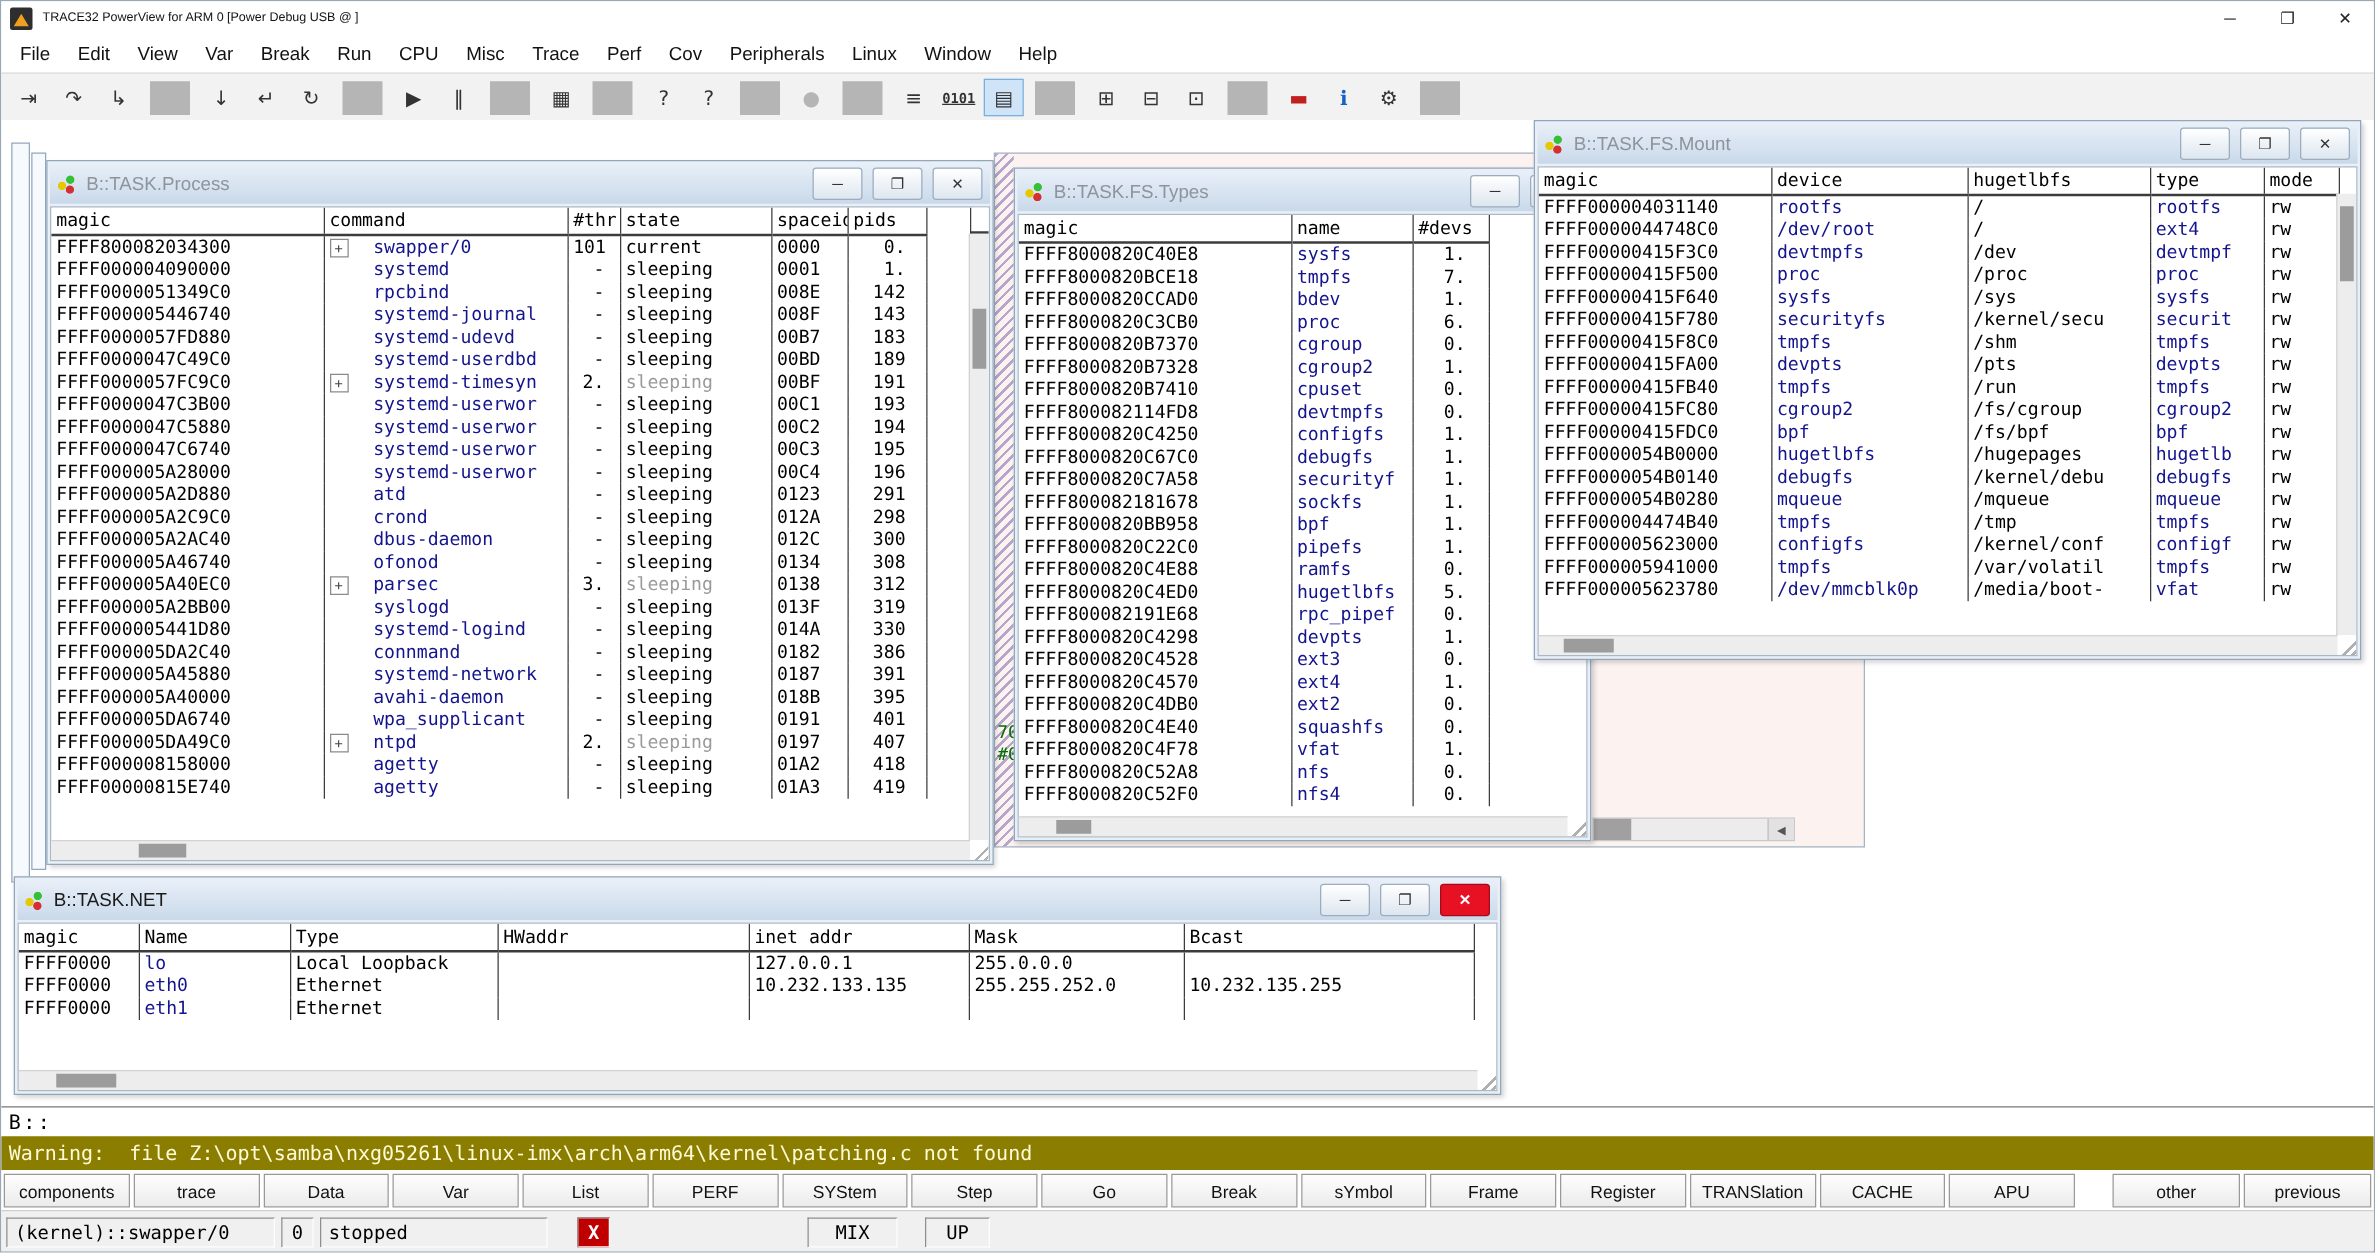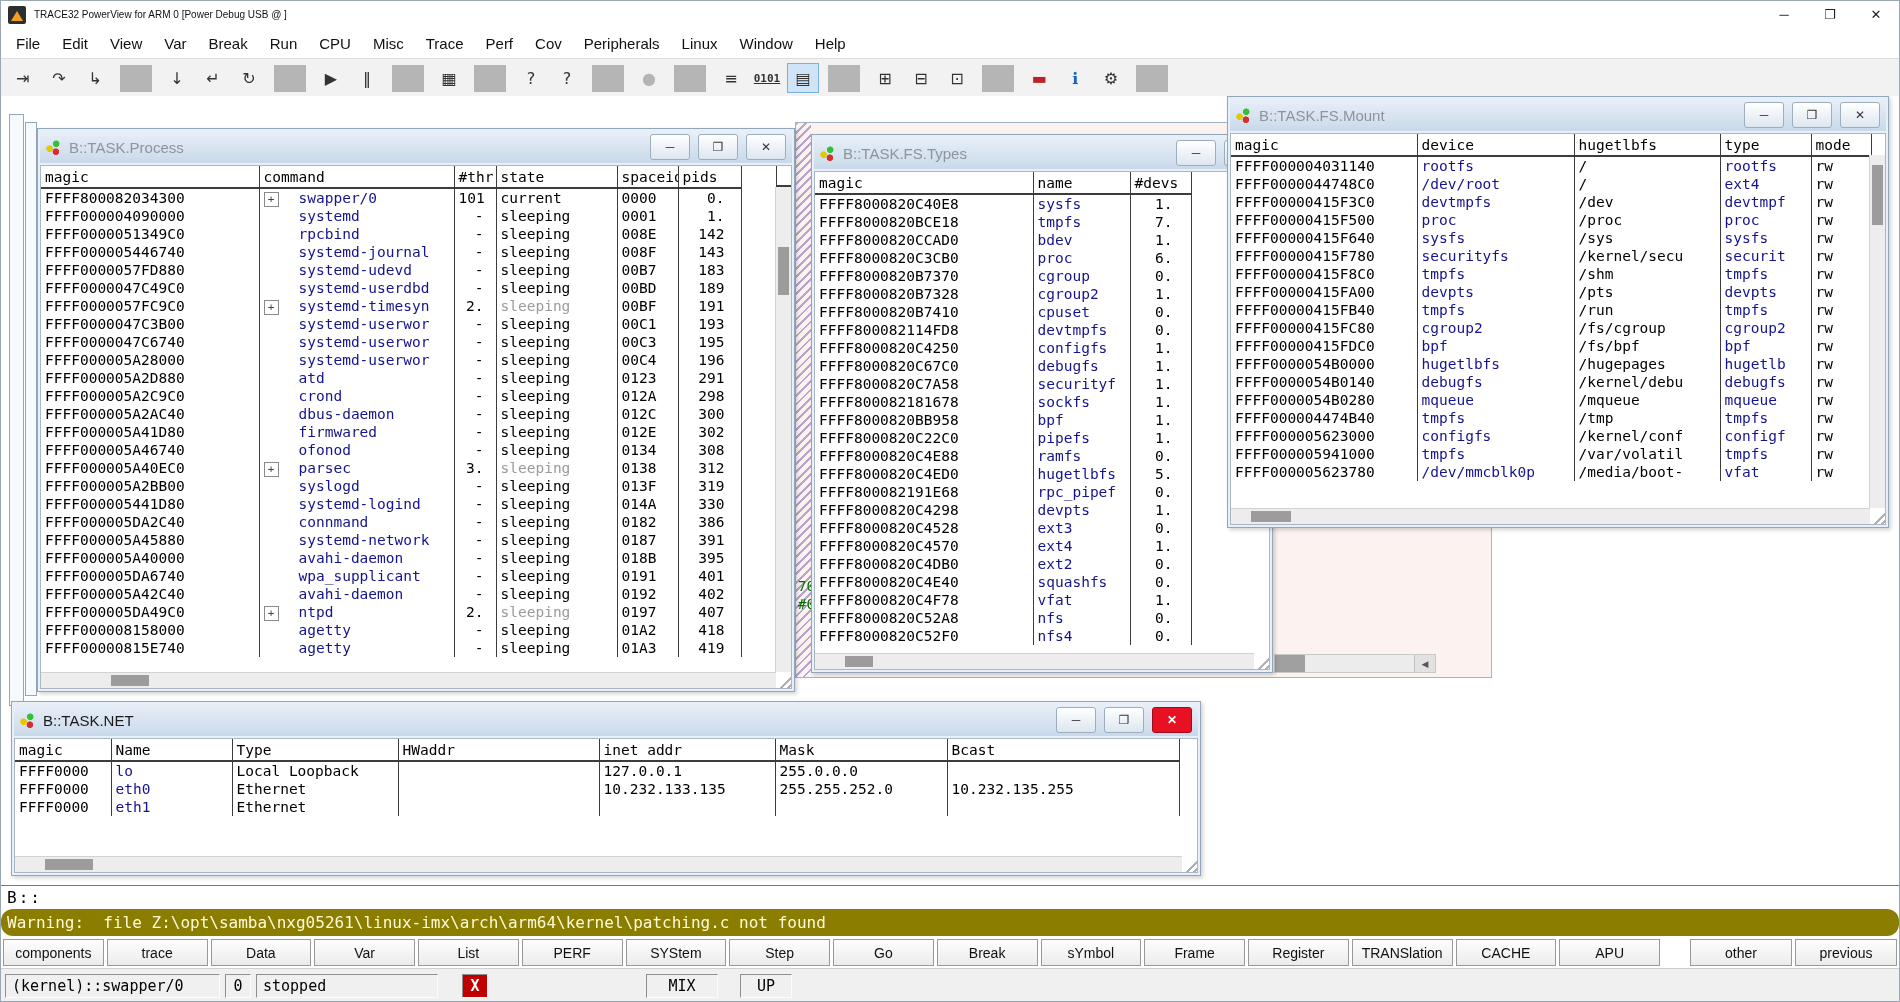--- a/index.html
+++ b/index.html
@@ -54,21 +54,21 @@
   .ra{text-align:right;}
   .plus{display:inline-flex;width:13px;height:13px;border:1px solid #8a8a8a;background:#fff;color:#444;font:11px/11px "DejaVu Sans Mono",monospace;align-items:center;justify-content:center;margin-right:20px;vertical-align:middle;}
   .cornerbox{position:absolute;top:0;right:0;width:15px;height:21px;background:#fff;border-left:1px solid #3c3c3c;border-bottom:2px solid #3c3c3c;box-sizing:border-box;}
   .vscroll{position:absolute;right:0;top:21px;bottom:16px;width:15px;background:#ededed;border-left:1px solid #d2d2d2;}
   .vthumb{position:absolute;left:2px;right:2px;background:#9c9c9c;}
   .hscroll{position:absolute;left:0;right:15px;bottom:0;height:15px;background:#ededed;border-top:1px solid #d2d2d2;}
   .hthumb{position:absolute;top:2px;bottom:2px;background:#9c9c9c;}
   .grip{position:absolute;right:0;bottom:0;width:15px;height:15px;background:repeating-linear-gradient(135deg,transparent 0 3px,#b0b0b0 3px 5px);clip-path:polygon(100% 0,100% 100%,0 100%);}
   
   #cmdline{position:absolute;left:0;top:884px;right:0;height:24px;background:#fff;border-top:1px solid #777;font:16px/24px "DejaVu Sans Mono",monospace;padding-left:6px;letter-spacing:2px;color:#000;}
-  #warnbar{position:absolute;left:0;top:908px;right:0;height:27px;background:#8B7D00;color:#FFFBD6;font:16px/27px "DejaVu Sans Mono",monospace;padding-left:6px;white-space:pre;overflow:hidden;border-radius:12px;}
+  #warnbar{position:absolute;left:0;top:908px;right:0;height:27px;background:#8B7D00;color:#FFFBD6;font:16px/27px "DejaVu Sans Mono",monospace;padding-left:6px;white-space:pre;overflow:hidden;}
   #softkeys{position:absolute;left:0;top:936px;right:0;height:31px;display:flex;gap:3px;padding:2px 2px;background:#fff;box-sizing:border-box;}
   .skbtn{flex:1;border:1px solid #999;background:linear-gradient(#fefefe,#ebebeb);font-size:14px;color:#111;display:flex;align-items:center;justify-content:center;white-space:nowrap;}
   .skspacer{flex:0 0 24px;}
   .skbtn.fixed{flex:0 0 100px;}
   #statusbar{position:absolute;left:0;top:967px;right:0;height:35px;background:#f0f0f0;border-top:1px solid #cfcfcf;display:flex;align-items:center;gap:5px;padding:0 4px;box-sizing:border-box;}
   .scell{border:1px solid;border-color:#8f8f8f #fdfdfd #fdfdfd #8f8f8f;height:24px;display:flex;align-items:center;padding:0 6px;font:15px "DejaVu Sans Mono",monospace;background:#f0f0f0;box-sizing:border-box;white-space:nowrap;overflow:hidden;}
   .scell.xcell{background:#C00000;color:#fff;font-weight:bold;width:26px;justify-content:center;padding:0;}
   .sspacer{height:1px;}
 </style>
 </head>
@@ -243,20 +243,28 @@
           </tr>
             <tr>
             <td>FFFF0000047C3B00</td>
             <td><span class="plus" style="visibility: hidden;">+</span><span class="navy">systemd-userwor</span></td>
             <td class="ra" style="padding-right:12px">-</td>
             <td>sleeping</td>
             <td>00C1</td>
             <td class="ra" style="padding-right:16px">193</td>
           </tr>
             <tr>
+            <td>FFFF0000047C5880</td>
+            <td><span class="plus" style="visibility: hidden;">+</span><span class="navy">systemd-userwor</span></td>
+            <td class="ra" style="padding-right:12px">-</td>
+            <td>sleeping</td>
+            <td>00C2</td>
+            <td class="ra" style="padding-right:16px">194</td>
+          </tr>
+            <tr>
             <td>FFFF0000047C6740</td>
             <td><span class="plus" style="visibility: hidden;">+</span><span class="navy">systemd-userwor</span></td>
             <td class="ra" style="padding-right:12px">-</td>
             <td>sleeping</td>
             <td>00C3</td>
             <td class="ra" style="padding-right:16px">195</td>
           </tr>
             <tr>
             <td>FFFF000005A28000</td>
             <td><span class="plus" style="visibility: hidden;">+</span><span class="navy">systemd-userwor</span></td>
@@ -281,28 +289,20 @@
             <td>012A</td>
             <td class="ra" style="padding-right:16px">298</td>
           </tr>
             <tr>
             <td>FFFF000005A2AC40</td>
             <td><span class="plus" style="visibility: hidden;">+</span><span class="navy">dbus-daemon</span></td>
             <td class="ra" style="padding-right:12px">-</td>
             <td>sleeping</td>
             <td>012C</td>
             <td class="ra" style="padding-right:16px">300</td>
-          </tr>
-            <tr>
-            <td>FFFF000005A41D80</td>
-            <td><span class="plus" style="visibility: hidden;">+</span><span class="navy">firmwared</span></td>
-            <td class="ra" style="padding-right:12px">-</td>
-            <td>sleeping</td>
-            <td>012E</td>
-            <td class="ra" style="padding-right:16px">302</td>
           </tr>
             <tr>
             <td>FFFF000005A46740</td>
             <td><span class="plus" style="visibility: hidden;">+</span><span class="navy">ofonod</span></td>
             <td class="ra" style="padding-right:12px">-</td>
             <td>sleeping</td>
             <td>0134</td>
             <td class="ra" style="padding-right:16px">308</td>
           </tr>
             <tr>
@@ -353,28 +353,20 @@
             <td>018B</td>
             <td class="ra" style="padding-right:16px">395</td>
           </tr>
             <tr>
             <td>FFFF000005DA6740</td>
             <td><span class="plus" style="visibility: hidden;">+</span><span class="navy">wpa_supplicant</span></td>
             <td class="ra" style="padding-right:12px">-</td>
             <td>sleeping</td>
             <td>0191</td>
             <td class="ra" style="padding-right:16px">401</td>
-          </tr>
-            <tr>
-            <td>FFFF000005A42C40</td>
-            <td><span class="plus" style="visibility: hidden;">+</span><span class="navy">avahi-daemon</span></td>
-            <td class="ra" style="padding-right:12px">-</td>
-            <td>sleeping</td>
-            <td>0192</td>
-            <td class="ra" style="padding-right:16px">402</td>
           </tr>
             <tr>
             <td>FFFF000005DA49C0</td>
             <td><span class="plus">+</span><span class="navy">ntpd</span></td>
             <td class="ra" style="padding-right:12px">2.</td>
             <td class="greytxt">sleeping</td>
             <td>0197</td>
             <td class="ra" style="padding-right:16px">407</td>
           </tr>
             <tr>

